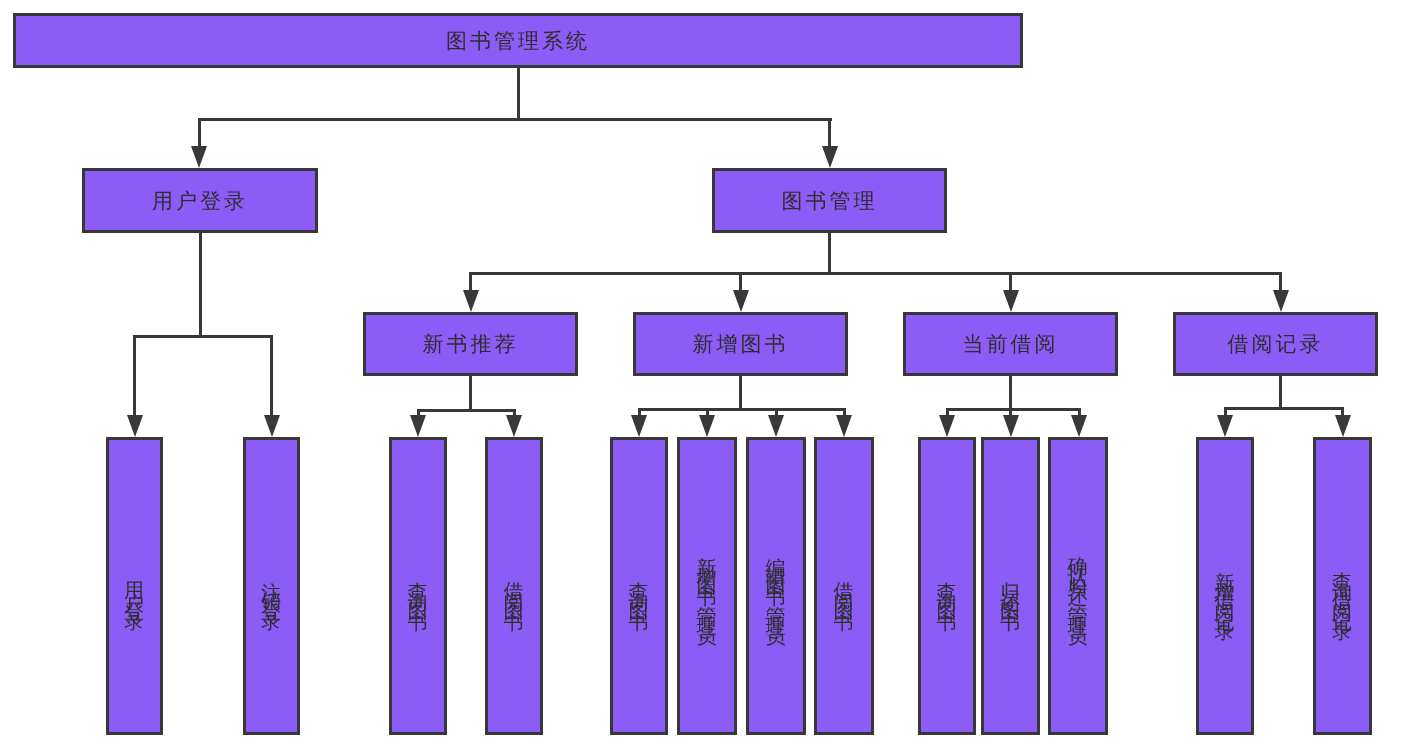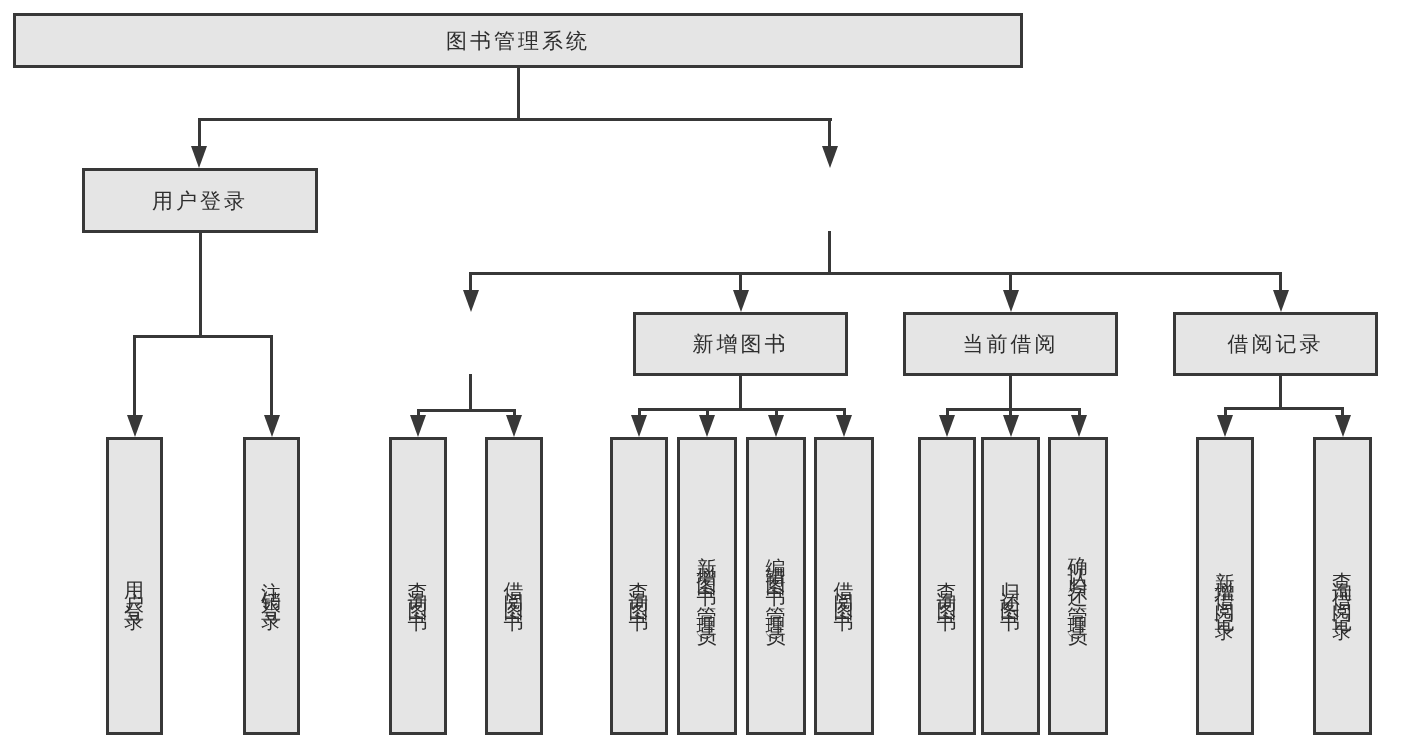--- a/index.html
+++ b/index.html
@@ -1,21 +1,21 @@
 <!DOCTYPE html>
 <html><head>
 <meta charset="utf-8">
 <style>
   html,body{margin:0;padding:0;background:#ffffff;}
   .canvas{
     position:relative;width:1405px;height:747px;background:#ffffff;
     font-family:"Liberation Sans",sans-serif;color:#2e2e2e;overflow:hidden;
   }
   .box{
-    position:absolute;box-sizing:border-box;background:#e5e5e5;
+    position:absolute;box-sizing:border-box;background:#8b5cf6;
     border:3px solid #383838;display:flex;align-items:center;justify-content:center;
     z-index:2;
   }
   .hbox{font-size:21px;letter-spacing:3px;white-space:nowrap;}
   .vbox .node-label{
     writing-mode:vertical-rl;text-orientation:mixed;
     font-size:20px;line-height:1;letter-spacing:10px;white-space:nowrap;
   }
   .vline{position:absolute;width:3px;background:#383838;z-index:1;}
   .hline{position:absolute;height:3px;background:#383838;z-index:1;}
@@ -89,21 +89,27 @@
       <div class="arrow" style="left: 1334.5px; top: 415px;"></div>
     </div>
 
   <div class="box hbox" style="left:13px;top:13px;width:1010px;height:55px;">
     <span class="node-label">图书管理系统</span>
   </div>
 
   <div class="box hbox" style="left:82px;top:168px;width:236px;height:65px;">
     <span class="node-label">用户登录</span>
   </div>
+  <div class="box hbox" style="left:712px;top:168px;width:235px;height:65px;">
+    <span class="node-label">图书管理</span>
+  </div>
 
+  <div class="box hbox" style="left:363px;top:312px;width:215px;height:64px;">
+    <span class="node-label">新书推荐</span>
+  </div>
   <div class="box hbox" style="left:633px;top:312px;width:215px;height:64px;">
     <span class="node-label">新增图书</span>
   </div>
   <div class="box hbox" style="left:903px;top:312px;width:215px;height:64px;">
     <span class="node-label">当前借阅</span>
   </div>
   <div class="box hbox" style="left:1173px;top:312px;width:205px;height:64px;">
     <span class="node-label">借阅记录</span>
   </div>
 

